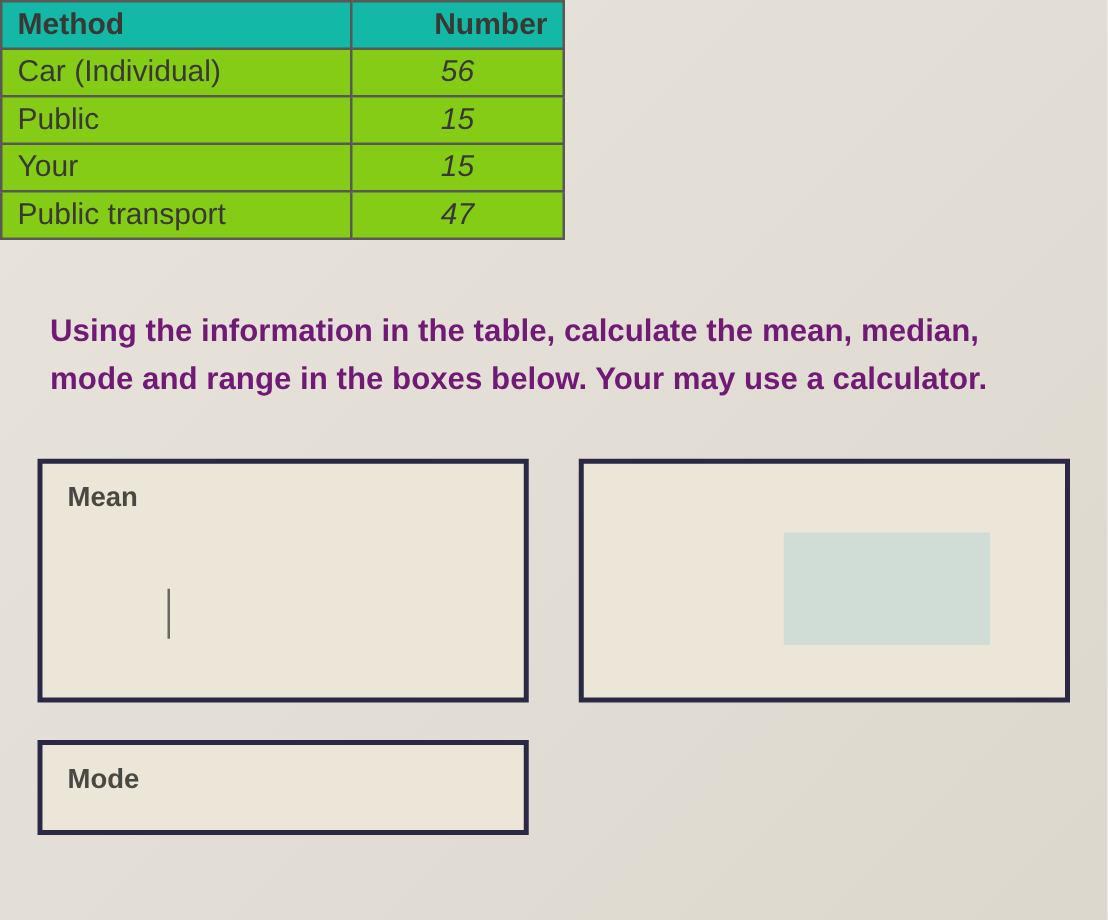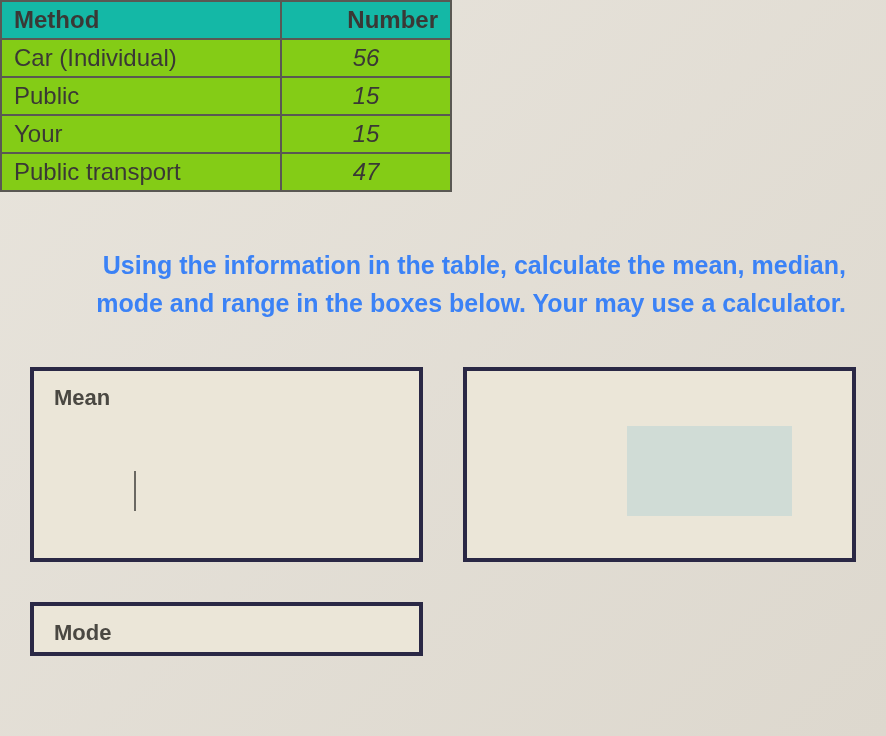--- a/index.html
+++ b/index.html
@@ -41,42 +41,42 @@
       text-align: left;
       width: 280px;
     }
     .data-table td.col-number {
       text-align: center;
       width: 170px;
       font-style: italic;
     }
     .instruction {
       margin-top: 55px;
-      text-align: right;
+      text-align: left;
       padding: 0 40px;
       font-size: 25px;
       font-weight: bold;
-      color: #3b82f6;
+      color: #701a75;
       line-height: 1.5;
     }
     .boxes-container {
       display: grid;
       grid-template-columns: 1fr 1fr;
-      gap: 40px 40px;
+      gap: 30px 40px;
       padding: 45px 30px 0 30px;
     }
     .answer-box {
       border: 4px solid #2a2845;
       background: #ebe6d8;
       height: 195px;
       padding: 14px 20px;
       position: relative;
     }
     .answer-box.short {
-      height: 54px;
+      height: 76px;
     }
     .box-label {
       font-size: 22px;
       font-weight: bold;
       color: #4a4842;
     }
     .inner-field {
       position: absolute;
       background: #d0dcd6;
       width: 165px;

